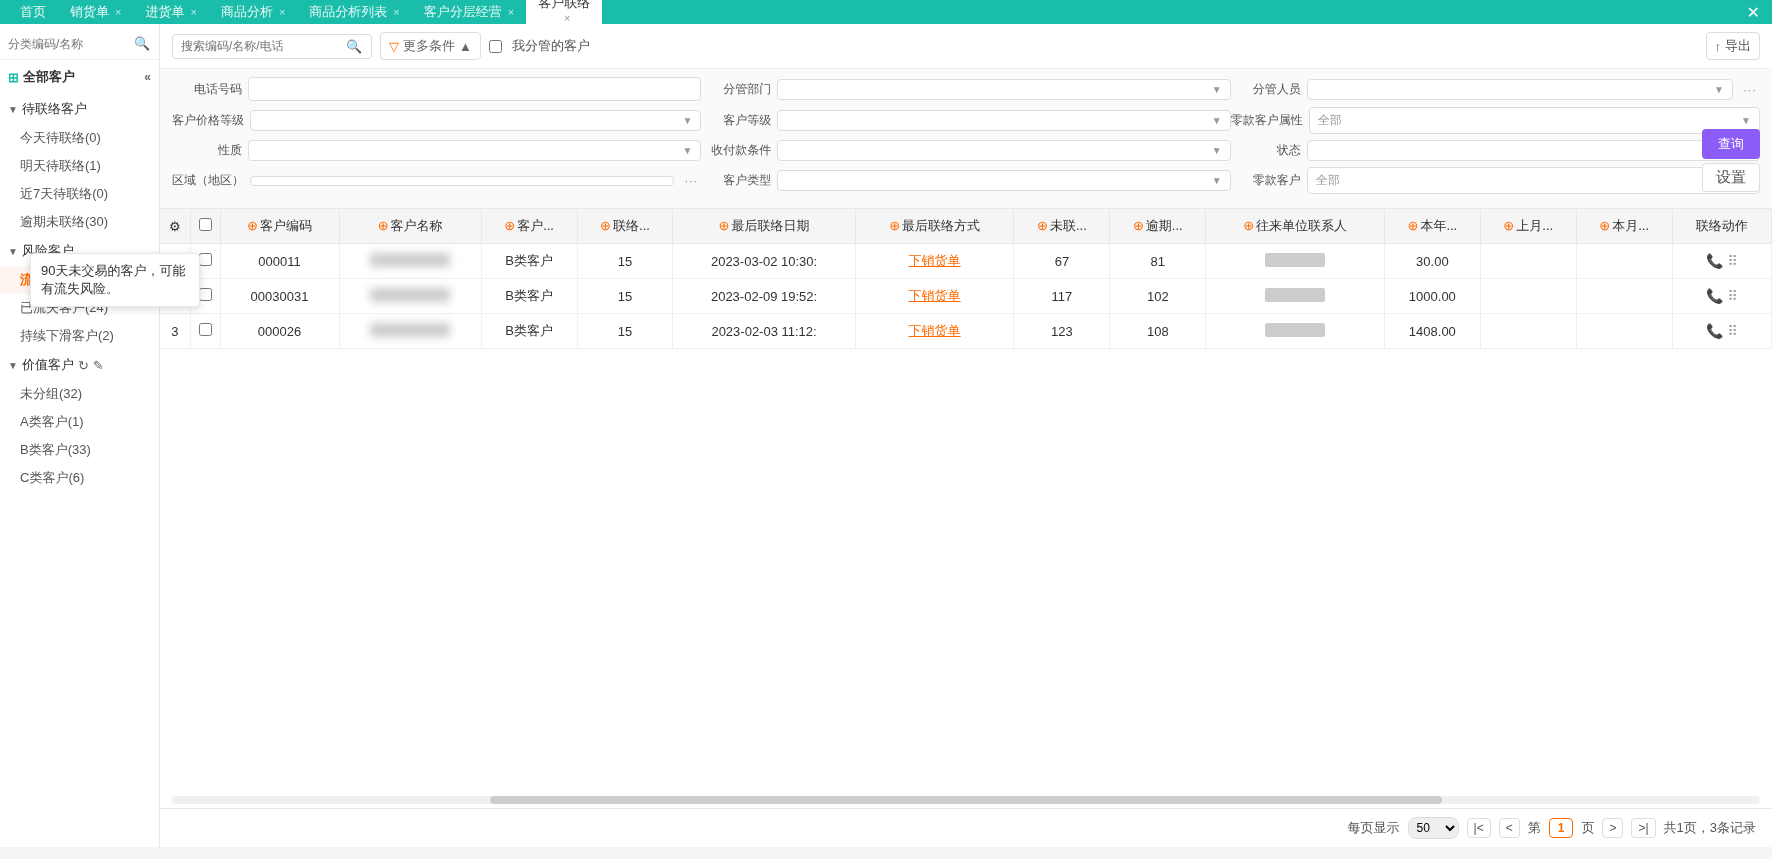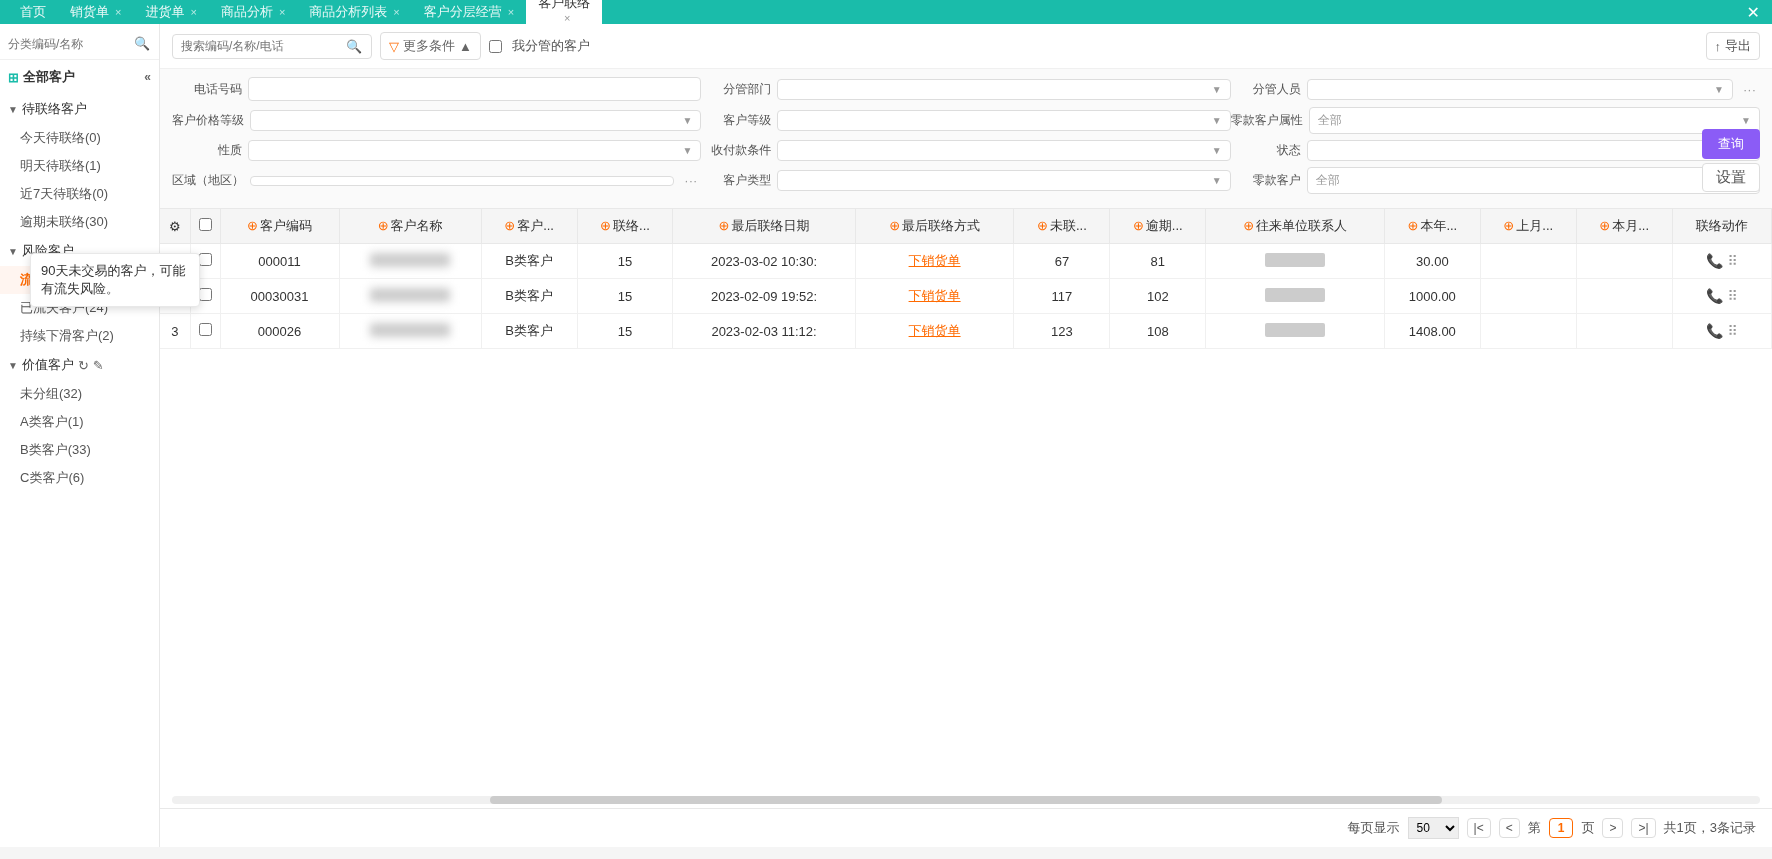--- a/index.html
+++ b/index.html
@@ -245,21 +245,21 @@
     .pagination {
       display: flex; align-items: center;
       justify-content: flex-end;
       padding: 8px 16px;
       border-top: 1px solid #e8e8e8;
       background: white;
       gap: 8px;
       font-size: 12px; color: #555;
     }
     .pagination select {
-      border: 1px solid #ddd; border-radius: 0;
+      border: 1px solid #ddd; border-radius: 8px;
       padding: 2px 4px; font-size: 12px; outline: none;
     }
     .page-btn {
       border: 1px solid #ddd; border-radius: 4px;
       padding: 2px 6px; cursor: pointer; background: white;
       color: #555; font-size: 12px;
     }
     .page-current {
       border: 1px solid #ff6a00; border-radius: 4px;
       padding: 2px 8px; background: white;

